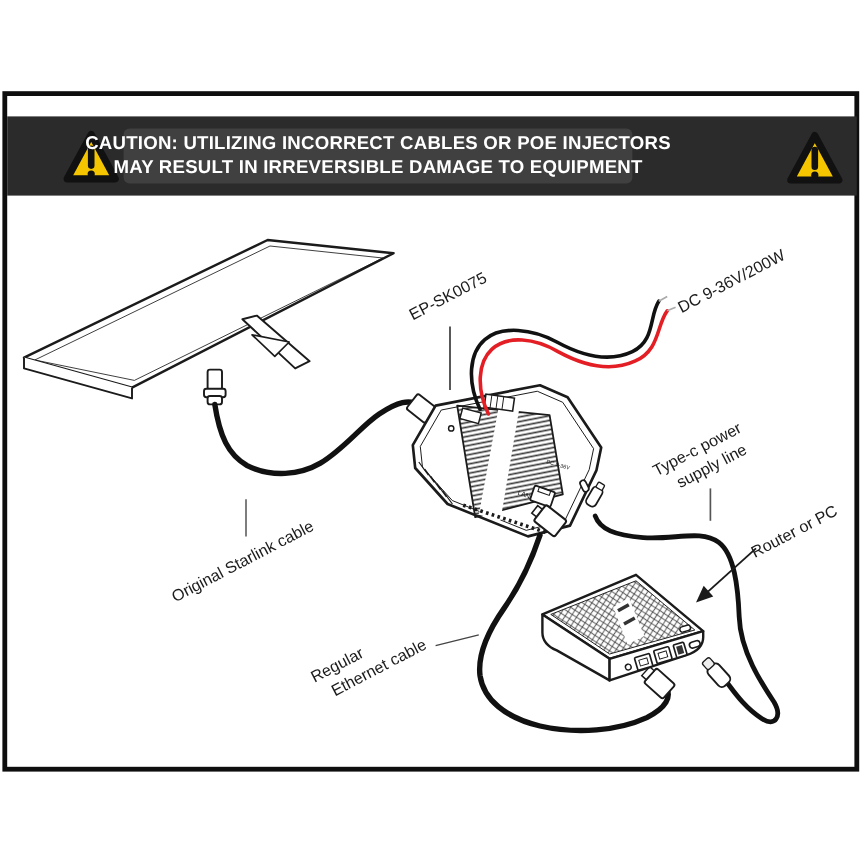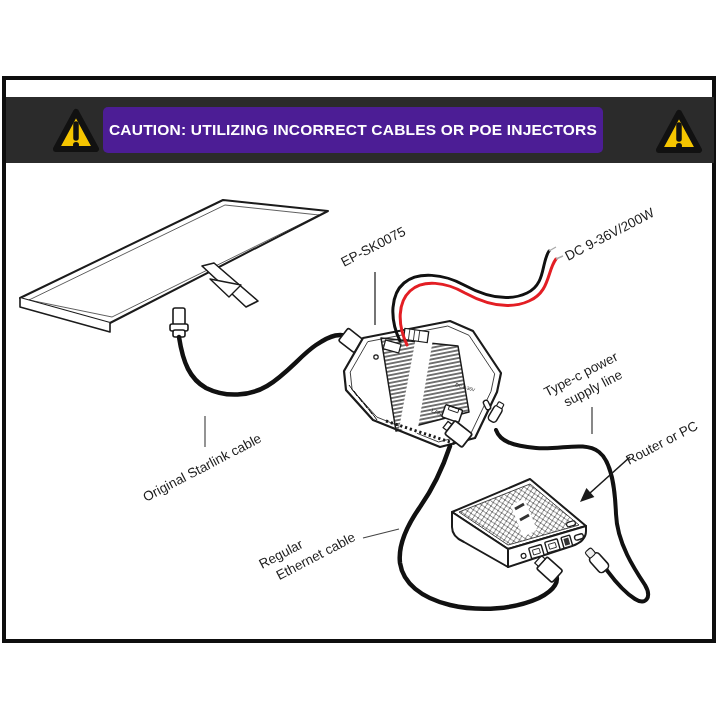--- a/index.html
+++ b/index.html
@@ -1,22 +1,22 @@
 <!DOCTYPE html>
 <html><head>
 <meta charset="utf-8">
 <style>
   html,body{margin:0;padding:0;background:#ffffff;}
   .page{position:relative;width:720px;height:720px;background:#ffffff;overflow:hidden;
         font-family:"Liberation Sans",sans-serif;}
   .frame{position:absolute;left:2px;top:76px;width:706px;height:559px;
          border:4px solid #0e0e0e;background:#ffffff;}
   .band{position:absolute;left:6px;top:97px;width:708px;height:66px;background:#2b2b2b;}
-  .caution-box{position:absolute;left:103px;top:107px;width:500px;height:46px;
-         background:#4c1d95;border-radius:5px;display:flex;flex-direction:column;
+  .caution-box{position:absolute;left:103px;top:107px;width:424px;height:46px;
+         background:#404040;border-radius:5px;display:flex;flex-direction:column;
          justify-content:center;align-items:center;}
   .caution-line{color:#ffffff;font-weight:bold;font-size:15.5px;line-height:20px;
          letter-spacing:.2px;white-space:nowrap;}
   .tri{position:absolute;}
   svg.diagram{position:absolute;left:0;top:0;}
   text{fill:#1c1c1c;font-family:"Liberation Sans",sans-serif;}
 </style>
 </head>
 <body>
 
@@ -33,20 +33,21 @@
   </svg>
 
   <svg class="tri" style="left:653px;top:106px" width="52" height="52" viewBox="0 0 50 52">
     <polygon points="25,7 45,44 5,44" fill="#f5c500" stroke="#111111" stroke-width="6" stroke-linejoin="round"></polygon>
     <line x1="25" y1="19" x2="25" y2="33" stroke="#111111" stroke-width="5.5" stroke-linecap="round"></line>
     <circle cx="25" cy="40" r="3" fill="#111111"></circle>
   </svg>
 
   <div class="caution-box">
     <div class="caution-line">CAUTION: UTILIZING INCORRECT CABLES OR POE INJECTORS</div>
+    <div class="caution-line">MAY RESULT IN IRREVERSIBLE DAMAGE TO EQUIPMENT</div>
   </div>
 
   <svg class="diagram" width="720" height="720" viewBox="0 0 720 720">
     <defs>
       <pattern id="ribs" width="3.8" height="3.8" patternUnits="userSpaceOnUse" patternTransform="rotate(-11)">
         <path d="M0,1.9 H3.8" stroke="#3a3a3a" stroke-width="1.4"></path>
       </pattern>
       <pattern id="xhatch" width="6" height="6" patternUnits="userSpaceOnUse" patternTransform="rotate(-12)">
         <path d="M0,0 L6,6 M6,0 L0,6" stroke="#555555" stroke-width="0.8"></path>
       </pattern>

